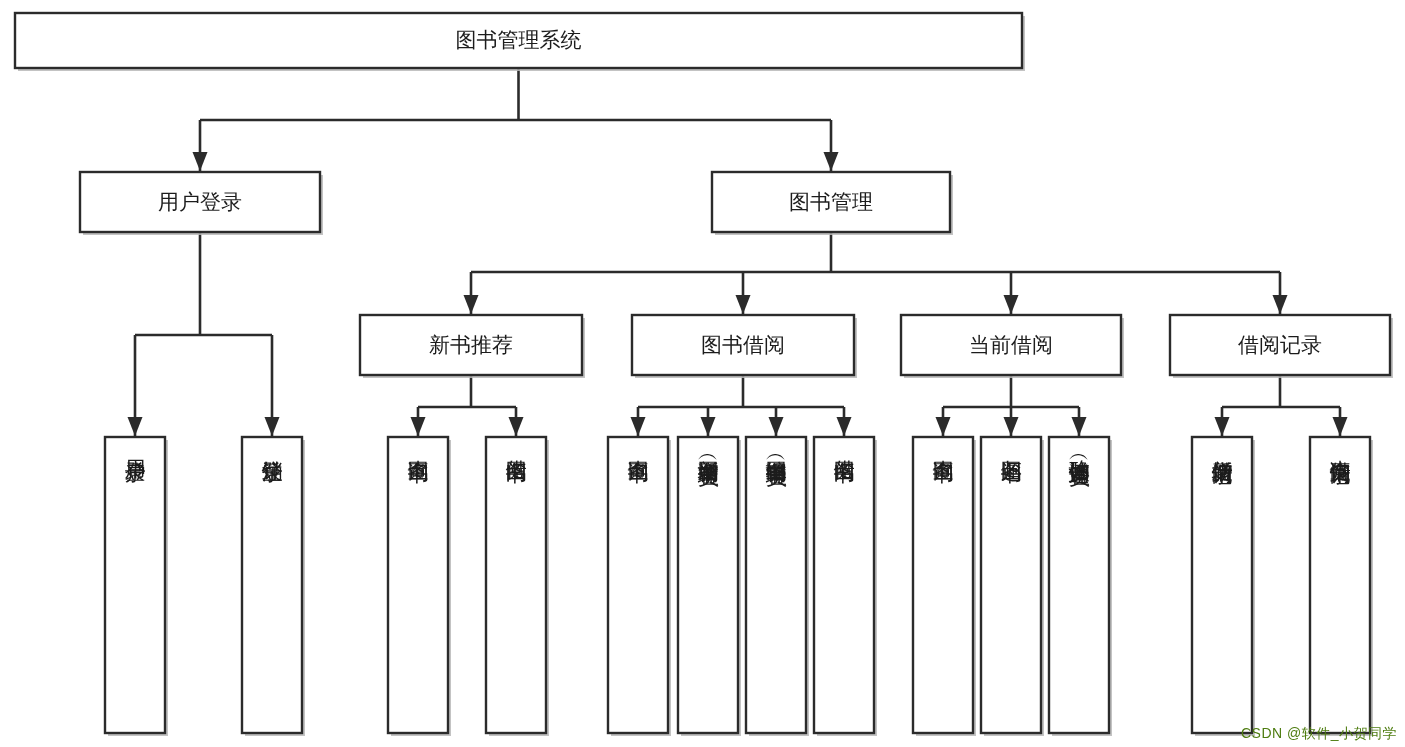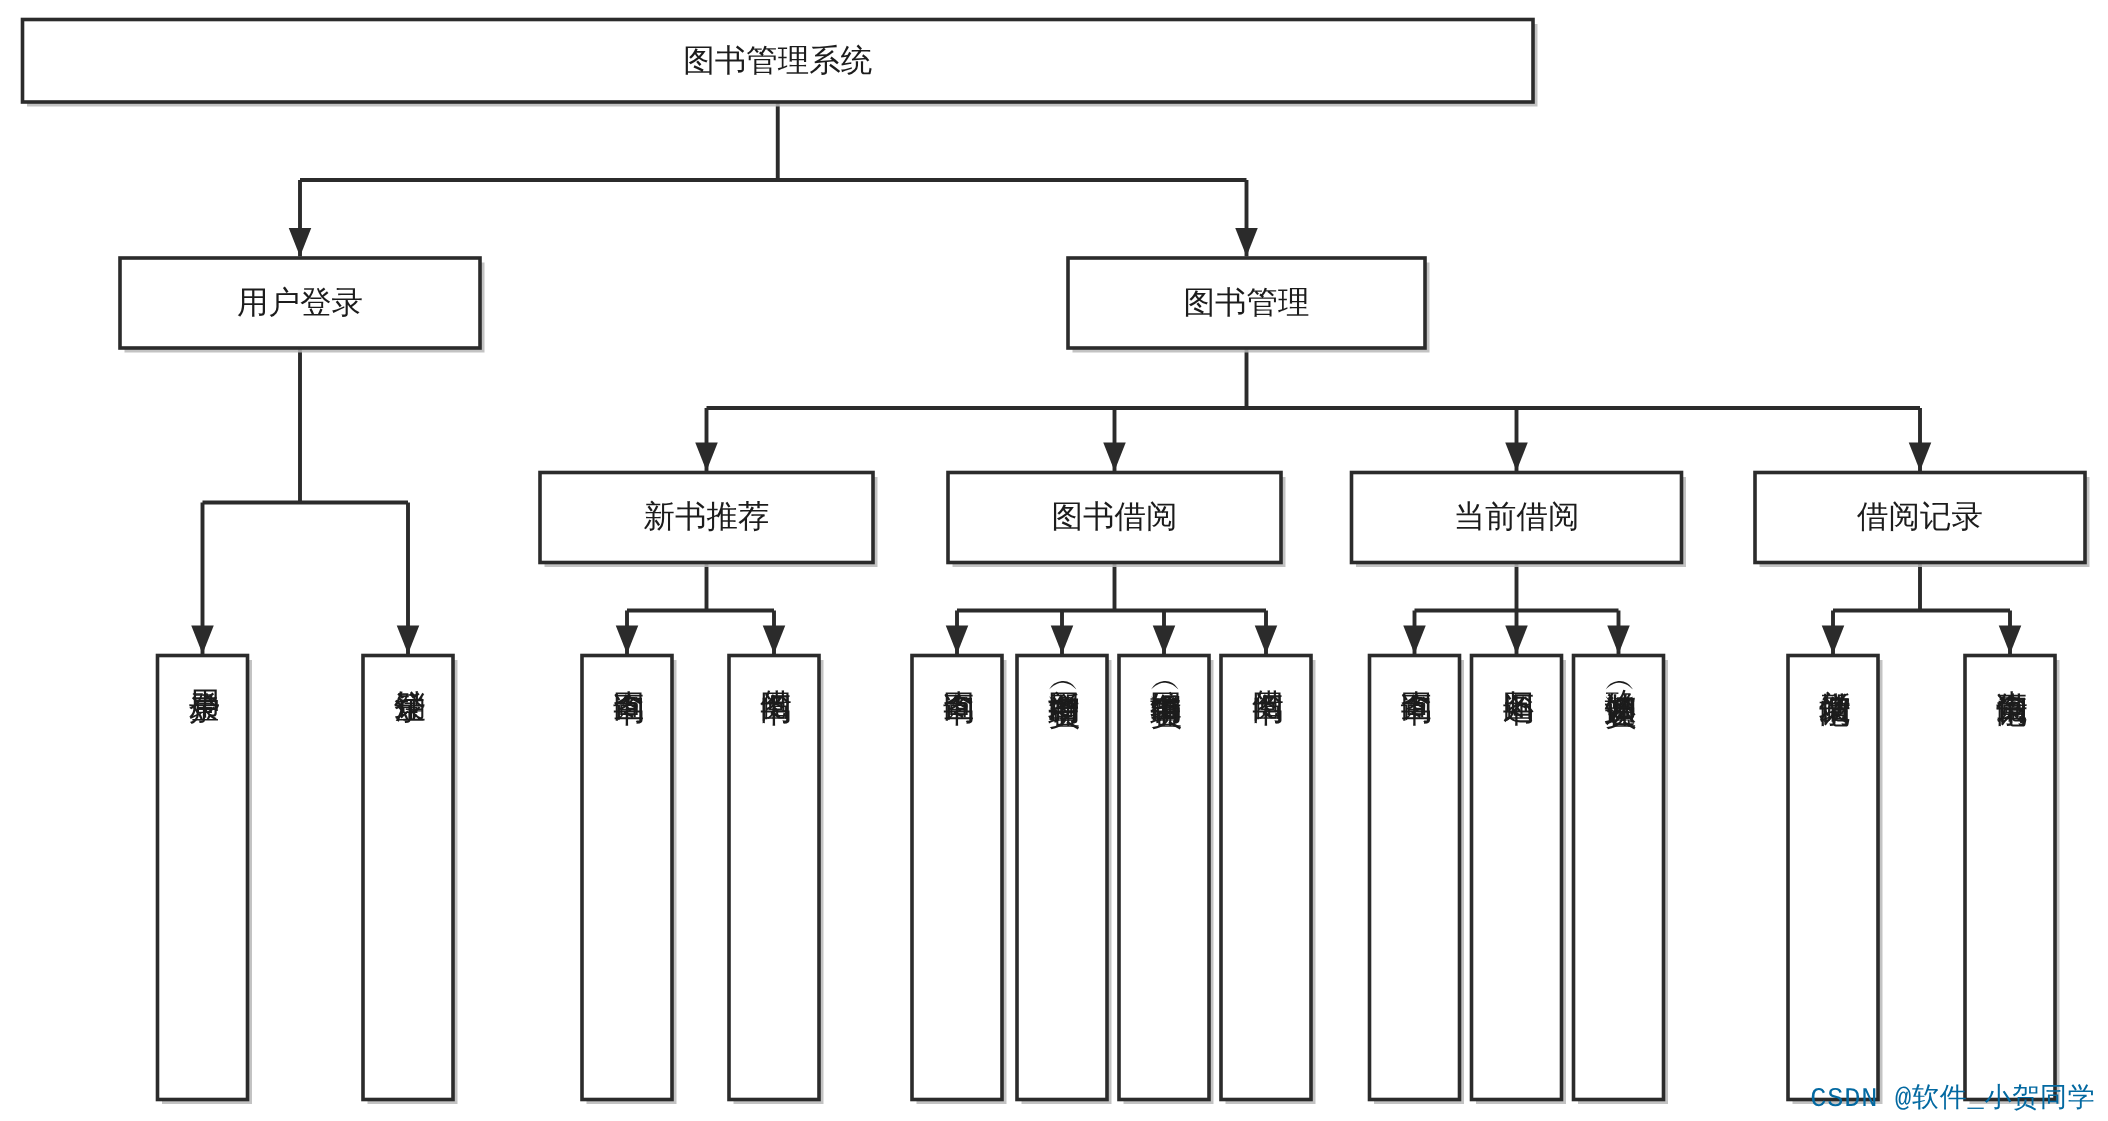--- a/index.html
+++ b/index.html
@@ -67,23 +67,23 @@
     font-size: 21px;
     line-height: 1.08;
     color: #1c1c1c;
     letter-spacing: 1px;
     white-space: nowrap;
   }
   .watermark {
     position: absolute;
     right: 8px;
     bottom: 4px;
-    font-family: Liberation Mono, monospace;
-    font-size: 18px;
-    color: #0369a1;
+    font-family: Liberation Sans, sans-serif;
+    font-size: 14px;
+    color: #4d7c0f;
     letter-spacing: 0.5px;
     white-space: nowrap;
   }
 </style>
 </head>
 <body>
 
 <div id="diagram-root">
   <svg class="chart-canvas" viewBox="0 0 1405 747">
     <g id="connectors-layer">

